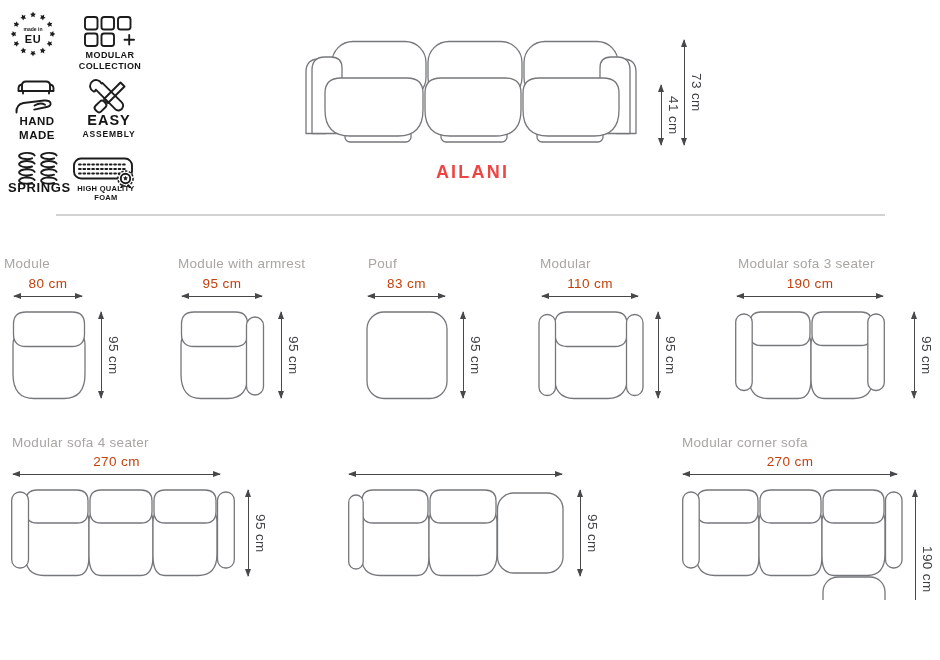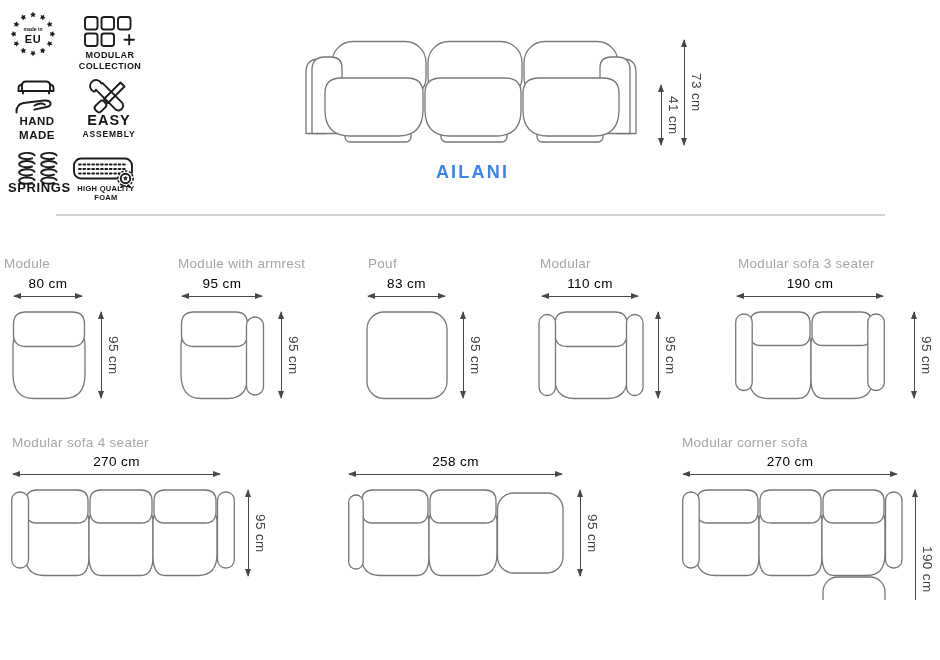--- a/index.html
+++ b/index.html
@@ -12,27 +12,27 @@
   .abs{position:absolute;}
   
   .dh{position:absolute;height:9px;}
   .dh i{position:absolute;left:1px;right:1px;top:4px;height:1.1px;background:#47484b;}
   .dh::before{content:"";position:absolute;left:0;top:1px;border-top:3.5px solid transparent;border-bottom:3.5px solid transparent;border-right:8px solid #47484b;}
   .dh::after{content:"";position:absolute;right:0;top:1px;border-top:3.5px solid transparent;border-bottom:3.5px solid transparent;border-left:8px solid #47484b;}
   .dv{position:absolute;width:9px;}
   .dv i{position:absolute;top:1px;bottom:1px;left:4px;width:1.1px;background:#47484b;}
   .dv::before{content:"";position:absolute;top:0;left:1px;border-left:3.5px solid transparent;border-right:3.5px solid transparent;border-bottom:8px solid #47484b;}
   .dv::after{content:"";position:absolute;bottom:0;left:1px;border-left:3.5px solid transparent;border-right:3.5px solid transparent;border-top:8px solid #47484b;}
-  .dt{position:absolute;font-size:13.5px;color:#000000;letter-spacing:.4px;text-align:center;white-space:nowrap;}
+  .dt{position:absolute;font-size:13.5px;color:#c2410c;letter-spacing:.4px;text-align:center;white-space:nowrap;}
   .dtv{position:absolute;font-size:13.5px;color:#3f4043;letter-spacing:.4px;writing-mode:vertical-rl;text-align:center;white-space:nowrap;}
   .ct{position:absolute;font-size:13.5px;color:#a8a5a2;letter-spacing:.3px;white-space:nowrap;}
   .blabel{position:absolute;font-weight:700;color:#141414;text-align:center;line-height:1.18;white-space:nowrap;}
   .divider{position:absolute;left:56px;top:214px;width:829px;height:1.5px;background:#d2d2d2;}
   .title{position:absolute;left:400px;top:162px;width:145px;text-align:center;
-         font-size:18px;font-weight:700;letter-spacing:2.2px;color:#3b82f6;}
+         font-size:18px;font-weight:700;letter-spacing:2.2px;color:#ef4444;}
   .logo{position:absolute;left:11px;top:626px;font-size:28px;font-weight:700;letter-spacing:-.3px;color:#232021;}
   .logo .accent{color:#1d4ed8;}
 </style>
 </head>
 <body>
 
 <div class="sheet">
 
   <div class="abs" style="left:10px;top:11px;">
     <svg width="46" height="46" viewBox="0 0 46 46">
@@ -234,21 +234,20 @@
     <path class="lw" d="M79 12 Q79 1 90 1 H130 Q141 1 141 12 V22.5 Q141 34 130 34 H90 Q79 34 79 22.5 Z"></path>
     <path class="lw" d="M143 12 Q143 1 154 1 H194 Q205 1 205 12 V22.5 Q205 34 194 34 H154 Q143 34 143 22.5 Z"></path>
     <rect class="lw" x="0.7" y="3" width="16.8" height="76" rx="8.2"></rect>
     <rect class="lw" x="206.5" y="3" width="16.8" height="76" rx="8.2"></rect>
   </svg>
   <div class="dv" style="left:244px;top:489px;height:88px;">
       <i></i>
     </div>
   <div class="dtv" style="left:253px;top:489px;height:88px;">95 cm</div>
 
-  <div class="dt" style="left:348px;top:454px;width:215px;">258 cm</div>
   <div class="dh" style="left:348px;top:470px;width:215px;">
       <i></i>
     </div>
   <svg class="abs" style="left:348px;top:489px;" width="216" height="88" viewBox="0 0 216 88">
     <path class="lw" d="M13 33 Q13 19.5 26 19.5 H68 Q81 19.5 81 33 V67 Q81 86.5 69 86.5 H32 Q13 86.5 13 65 Z"></path>
     <path class="lw" d="M81 33 Q81 19.5 94 19.5 H136 Q149 19.5 149 33 V65 Q149 86.5 130 86.5 H93 Q81 86.5 81 67 Z"></path>
     <path class="lw" d="M14 12 Q14 1 25 1 H69 Q80 1 80 12 V22.5 Q80 34 69 34 H25 Q14 34 14 22.5 Z"></path>
     <path class="lw" d="M82 12 Q82 1 93 1 H137 Q148 1 148 12 V22.5 Q148 34 137 34 H93 Q82 34 82 22.5 Z"></path>
     <rect class="lw" x="149.5" y="4" width="65.5" height="80" rx="16"></rect>
     <rect class="lw" x="0.7" y="6" width="14.5" height="74" rx="7.2"></rect>

